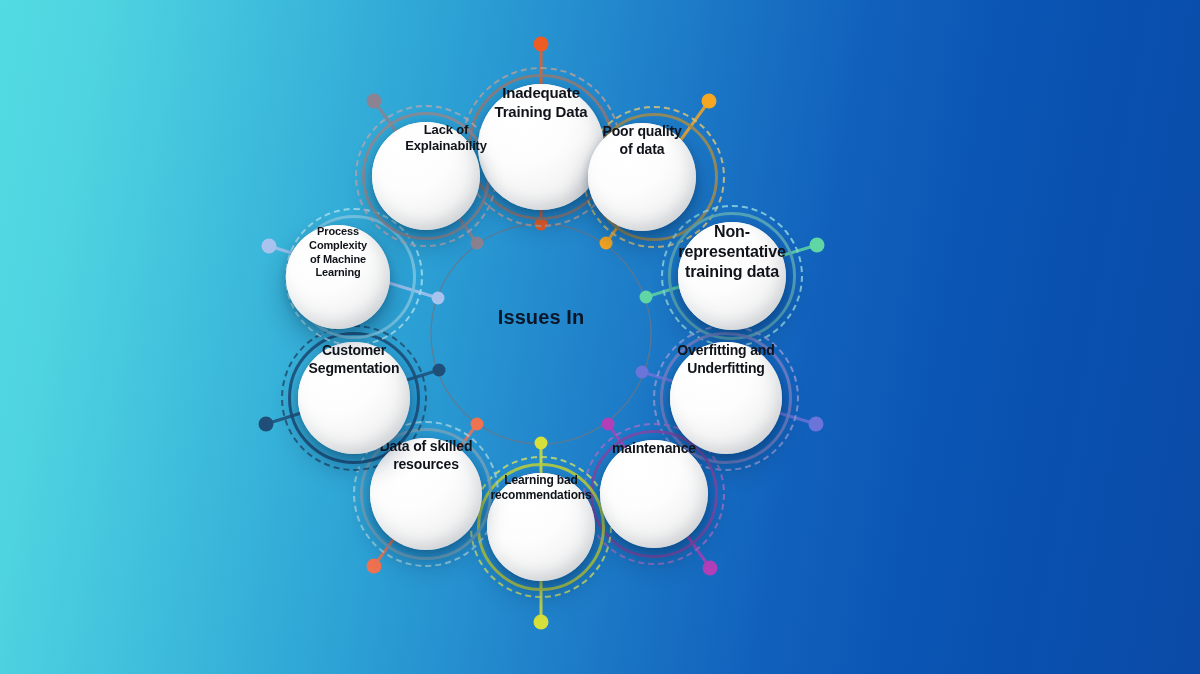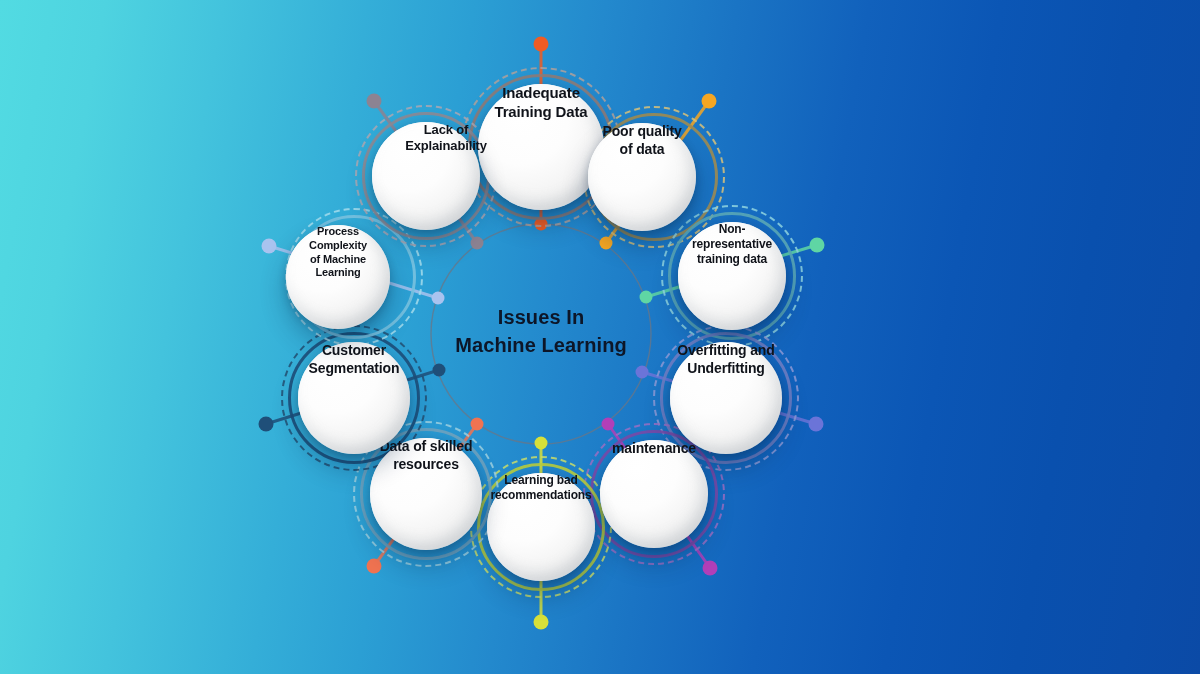--- a/index.html
+++ b/index.html
@@ -159,21 +159,21 @@
           <div>Training Data</div>
         </div>
       </div>
       <div class="node" style="left: 588px; top: 123px; width: 108px; height: 108px;">
         <div class="node-label" style="font-size: 14px;">
           <div>Poor quality</div>
           <div>of data</div>
         </div>
       </div>
       <div class="node" style="left: 678px; top: 222px; width: 108px; height: 108px;">
-        <div class="node-label" style="font-size: 12px;">
+        <div class="node-label" style="font-size: 16px;">
           <div>Non-representative</div>
           <div>training data</div>
         </div>
       </div>
       <div class="node" style="left: 670px; top: 342px; width: 112px; height: 112px;">
         <div class="node-label" style="font-size: 14px;">
           <div>Overfitting and</div>
           <div>Underfitting</div>
         </div>
       </div>
@@ -209,16 +209,15 @@
       <div class="node" style="left: 372px; top: 122px; width: 108px; height: 108px;">
         <div class="node-label" style="font-size: 13px; margin-left: 40px;">
           <div>Lack of</div>
           <div>Explainability</div>
         </div>
       </div>
     </div>
 
   <div id="center-label" style="left: 401px; top: 304px; width: 280px;">
     <div>Issues In</div>
-    <div>Machine Learning</div>
   </div>
 
 </div>
 
 </body></html>

